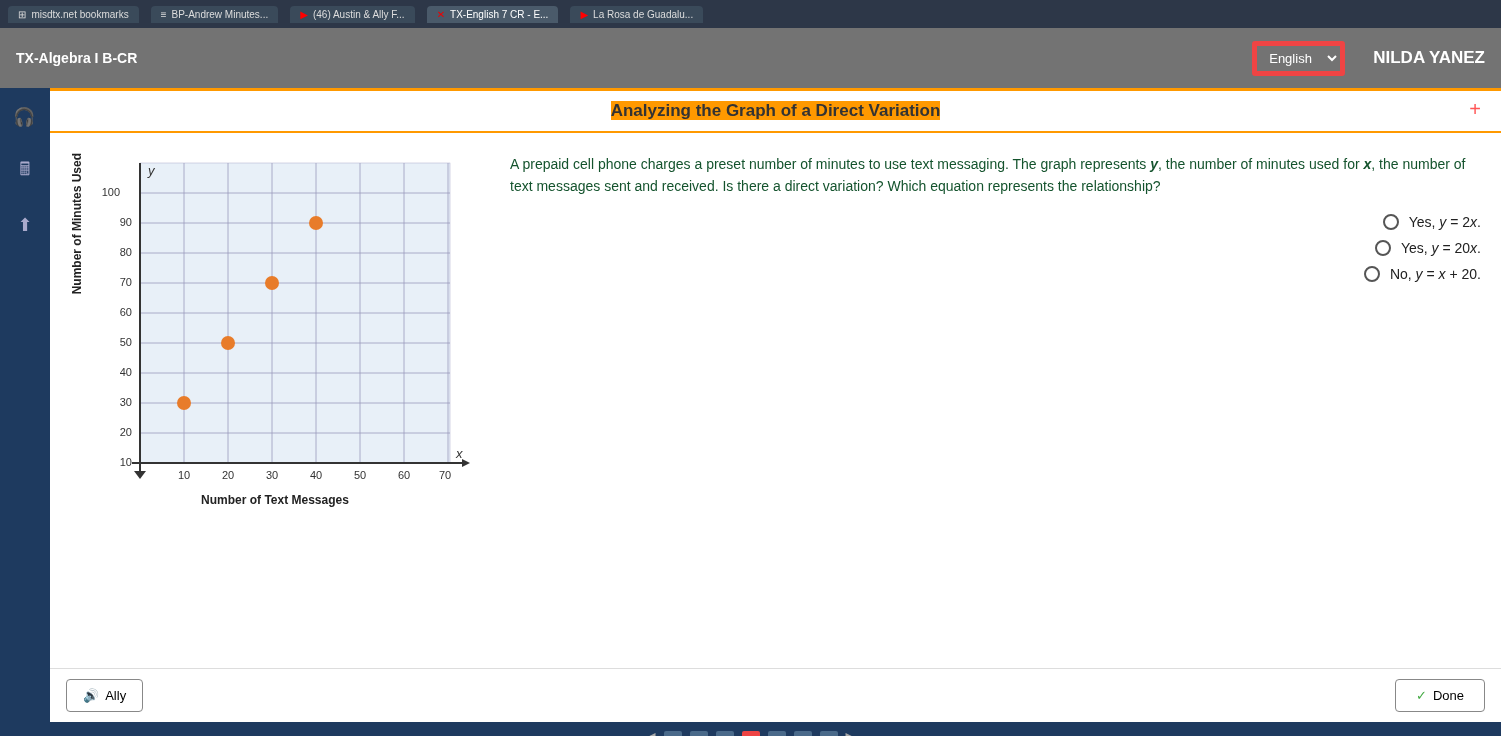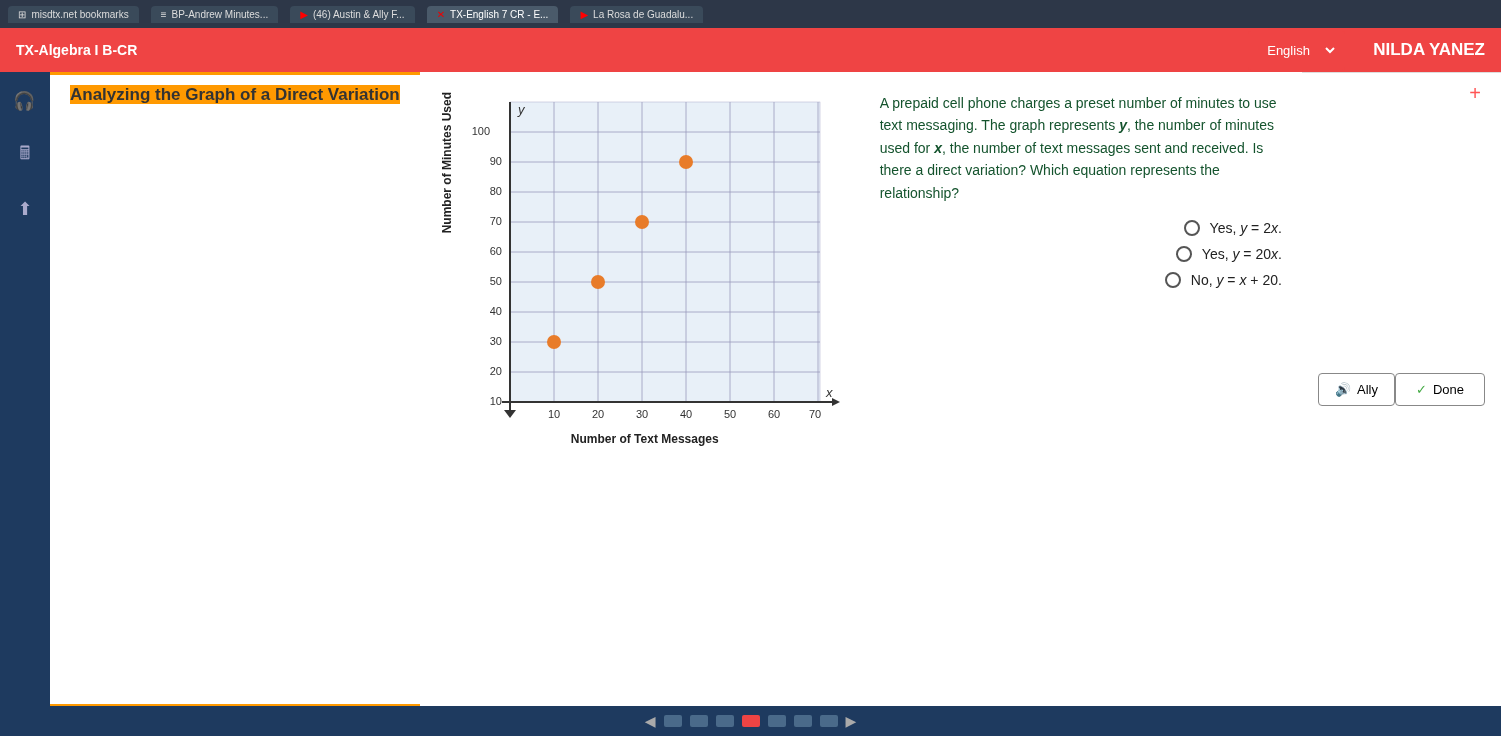--- a/index.html
+++ b/index.html
@@ -36,40 +36,40 @@
     }
     .browser-tab.active {
       background: #4a5a6a;
       color: #fff;
     }
     .yt-icon { color: #f00; font-size: 10px; }
     .tx-icon { color: #e00; font-size: 10px; }
 
     
     .app-header {
-      background: #ef4444;
-      height: 44px;
+      background: #737373;
+      height: 60px;
       display: flex;
       align-items: center;
       justify-content: space-between;
       padding: 12px 16px;
     }
     .app-title {
       color: #fff;
       font-size: 14px;
       font-weight: bold;
     }
     .header-right {
       display: flex;
       align-items: center;
       gap: 8px;
     }
     .lang-select {
       background: transparent;
-      border: 7px solid #ef4444;
+      border: 5px solid #ef4444;
       color: #fff;
       padding: 4px 8px;
       font-size: 13px;
       border-radius: 3px;
       cursor: pointer;
     }
     .user-name {
       color: #fff;
       font-size: 17px;
       font-weight: bold;
@@ -99,21 +99,21 @@
       cursor: pointer;
       padding: 6px;
     }
 
     
     .panel {
       flex: 1;
       background: #f0f0f0;
       margin: 0;
       display: flex;
-      flex-direction: row;
+      flex-direction: column;
     }
     .panel-title {
       background: linear-gradient(90deg, #e8e8e8, #ddd);
       border-bottom: 2px solid #f90;
       padding: 10px 20px;
       font-size: 16px;
       font-weight: bold;
       color: #333;
       text-align: center;
       background: #fff;

